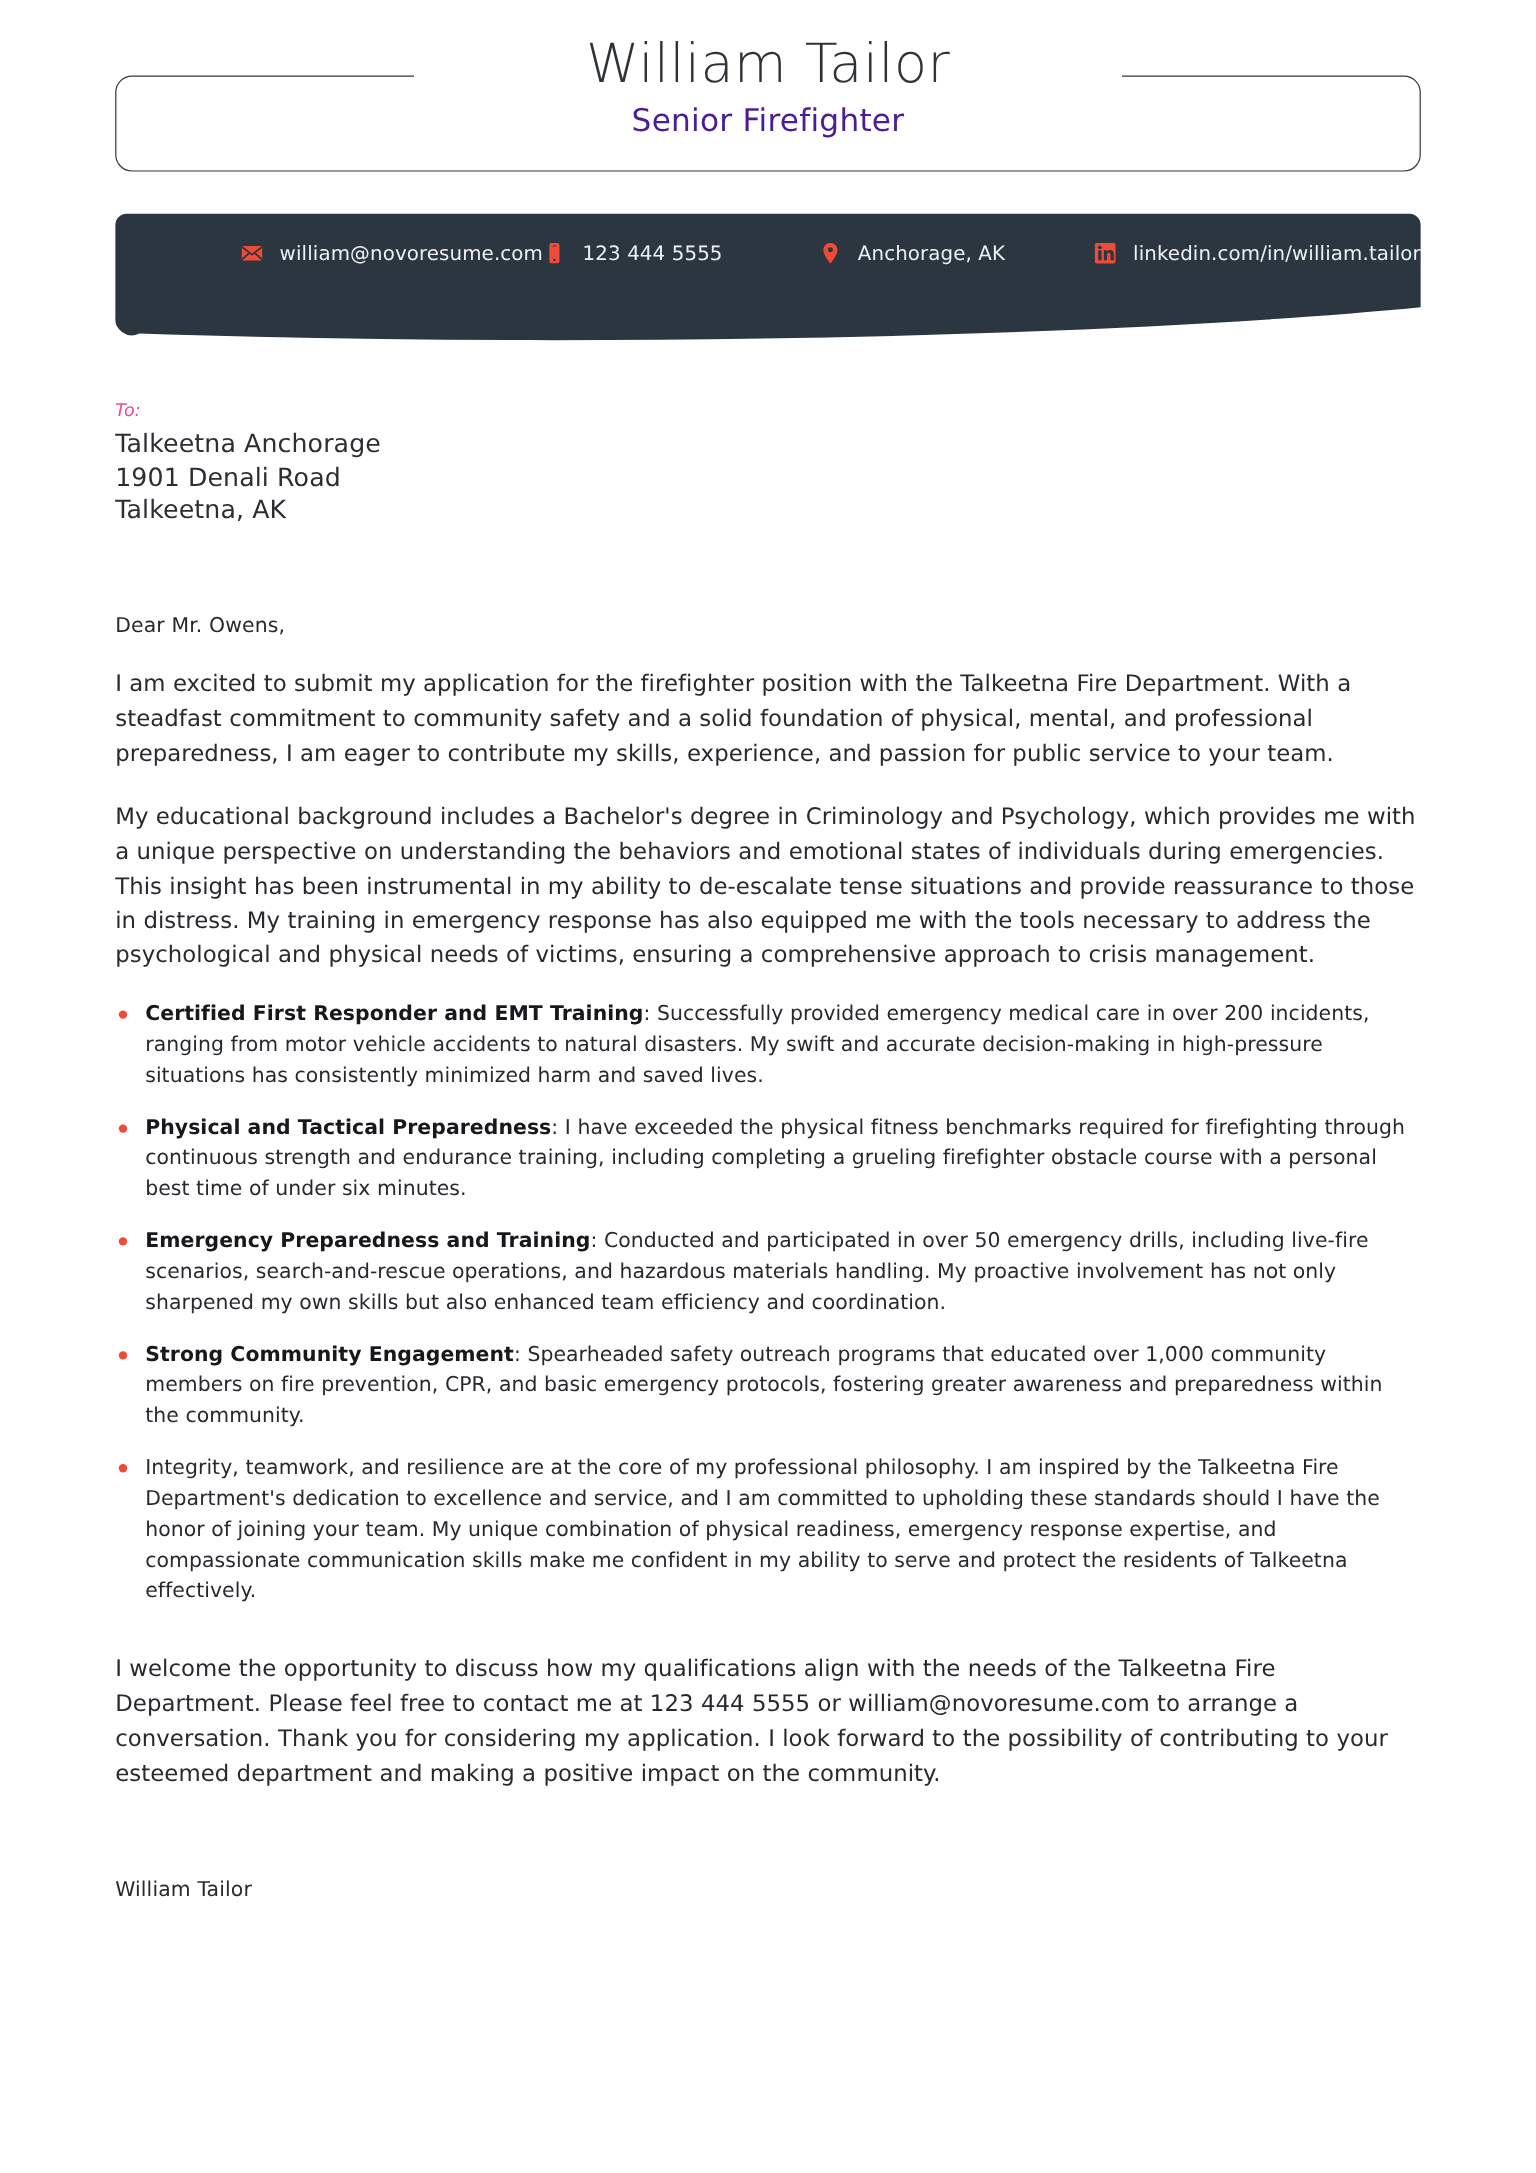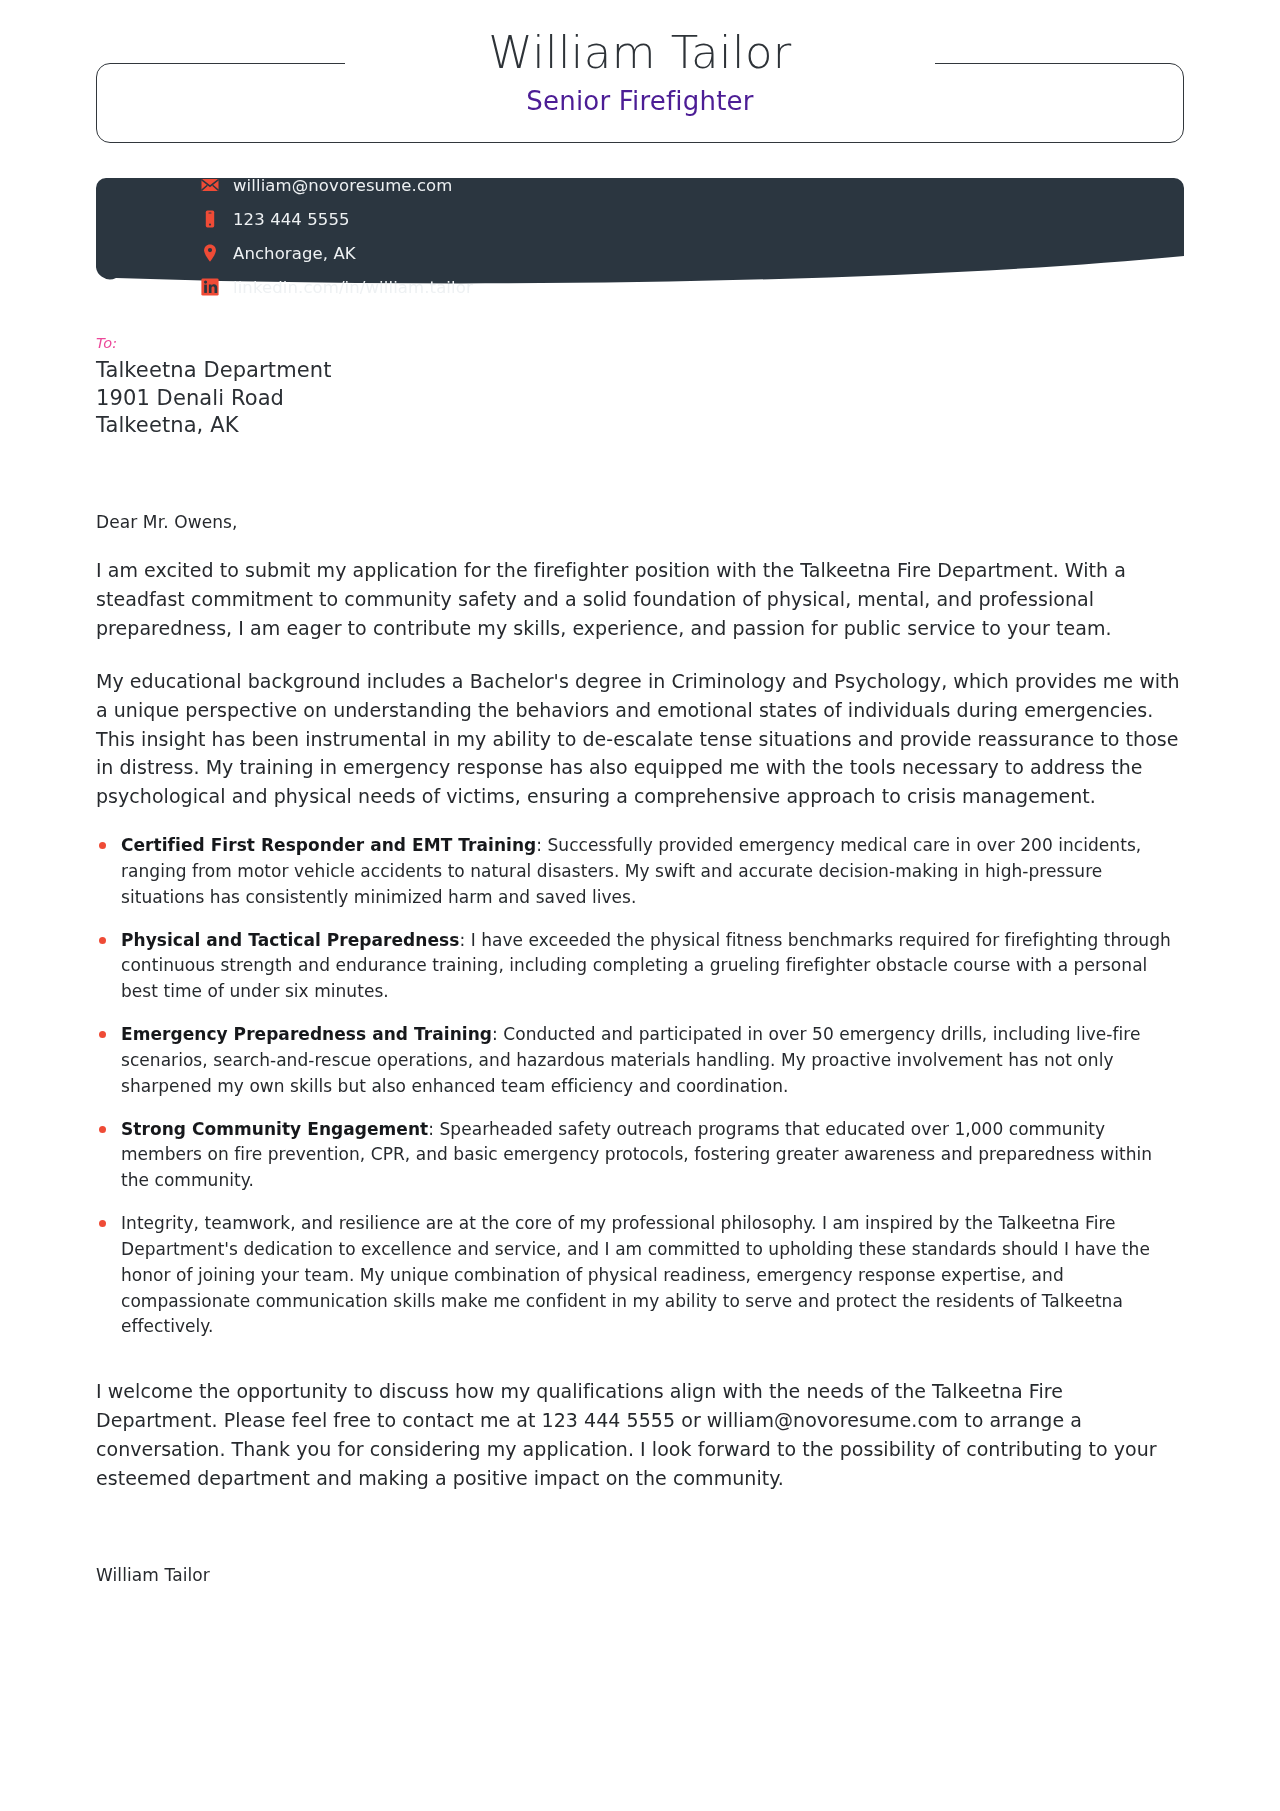--- a/index.html
+++ b/index.html
@@ -96,21 +96,21 @@
     display: block;
   }
 
   .contact-grid {
     position: absolute;
     left: 0;
     top: 0;
     width: 1088px;
     height: 100px;
     display: grid;
-    grid-template-columns: 1fr;
+    grid-template-columns: 1fr 1fr 1fr 1fr;
     grid-template-rows: 1fr 1fr;
     align-content: center;
     padding: 16px 0 0 104px;
     box-sizing: border-box;
     column-gap: 0;
   }
 
   .contact-item {
     display: flex;
     align-items: center;
@@ -282,21 +282,21 @@
         <span class="contact-text">linkedin.com/in/william.tailor</span>
       </div>
 
     </div>
   </div>
 
   <div class="letter">
 
     <div>
       <div class="to-label">To:</div>
-      <div class="addr-line">Talkeetna Department</div>
+      <div class="addr-line">Talkeetna Anchorage</div>
       <div class="addr-line">1901 Denali Road</div>
       <div class="addr-line">Talkeetna, AK</div>
     </div>
 
     <div class="salutation">Dear Mr. Owens,</div>
 
     <p class="para">I am excited to submit my application for the firefighter position with the Talkeetna Fire Department. With a steadfast commitment to community safety and a solid foundation of physical, mental, and professional preparedness, I am eager to contribute my skills, experience, and passion for public service to your team.</p>
     <p class="para">My educational background includes a Bachelor's degree in Criminology and Psychology, which provides me with a unique perspective on understanding the behaviors and emotional states of individuals during emergencies. This insight has been instrumental in my ability to de-escalate tense situations and provide reassurance to those in distress. My training in emergency response has also equipped me with the tools necessary to address the psychological and physical needs of victims, ensuring a comprehensive approach to crisis management.</p>
 
     <ul class="bullets">

